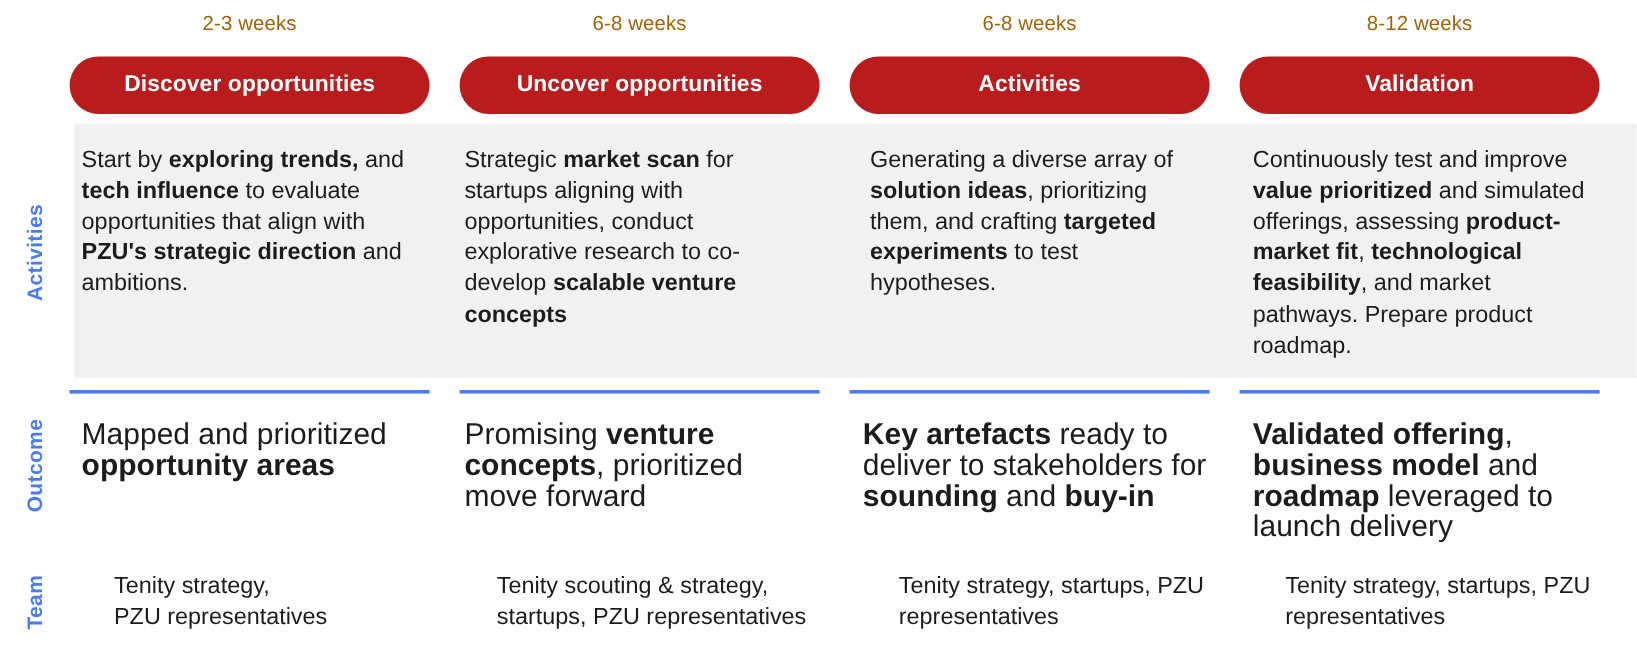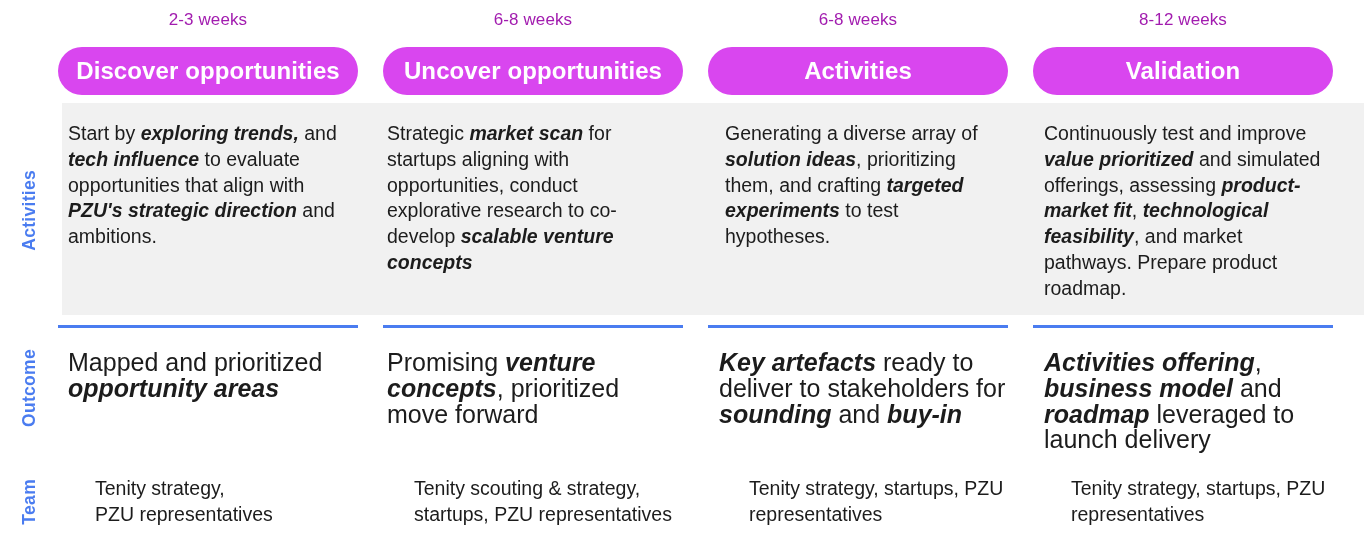--- a/index.html
+++ b/index.html
@@ -46,33 +46,33 @@
   .c1 { left: 383px; }
   .c2 { left: 708px; }
   .c3 { left: 1033px; }
 
   .duration {
     position: absolute;
     top: 10px;
     width: 300px;
     text-align: center;
     font-size: 17px;
-    color: #a21caf;
+    color: #a16207;
     letter-spacing: 0.1px;
   }
 
   .pill {
     position: absolute;
     top: 47px;
     width: 300px;
     height: 48px;
     border-radius: 24px;
-    background: #d946ef;
+    background: #b91c1c;
     color: #ffffff;
-    font-size: 24px;
+    font-size: 19px;
     font-weight: bold;
     display: flex;
     align-items: center;
     justify-content: center;
     box-sizing: border-box;
     letter-spacing: 0.1px;
   }
 
   
   .row-label {
@@ -158,21 +158,21 @@
     font-size: 19.5px;
     line-height: 25.8px;
     color: #1c1c1c;
     margin-left: 27px;
   }
   .team-cell.c0 { left: 68px; }
   .team-cell.c1 { left: 387px; width: 270px; }
   .team-cell.c2 { left: 722px; width: 282px; }
   .team-cell.c3 { left: 1044px; width: 282px; }
 
-  b { font-weight: bold; font-style: italic; }
+  b { font-weight: bold; }
 </style>
 </head>
 <body>
 
 <div id="board">
 
   <div class="activities-band"></div>
 
   <div class="header-row">
     <div class="duration c0">2-3 weeks</div>
@@ -205,21 +205,21 @@
 
   <div class="outcome-row">
     <div class="divider c0"></div>
     <div class="divider c1"></div>
     <div class="divider c2"></div>
     <div class="divider c3"></div>
 
     <div class="out-cell c0">Mapped and prioritized <b>opportunity areas</b></div>
     <div class="out-cell c1">Promising <b>venture concepts</b>, prioritized&nbsp; move forward</div>
     <div class="out-cell c2"><b>Key artefacts</b> ready to deliver to stakeholders for <b>sounding</b> and <b>buy-in</b></div>
-    <div class="out-cell c3"><b>Activities offering</b>, <b>business model</b> and <b>roadmap</b> leveraged to launch delivery</div>
+    <div class="out-cell c3"><b>Validated offering</b>, <b>business model</b> and <b>roadmap</b> leveraged to launch delivery</div>
   </div>
 
   <div class="team-row">
     <div class="team-cell c0">Tenity strategy,<br>PZU representatives</div>
     <div class="team-cell c1">Tenity scouting &amp; strategy, startups, PZU representatives</div>
     <div class="team-cell c2">Tenity strategy, startups, PZU representatives</div>
     <div class="team-cell c3">Tenity strategy, startups, PZU representatives</div>
   </div>
 
 </div>

